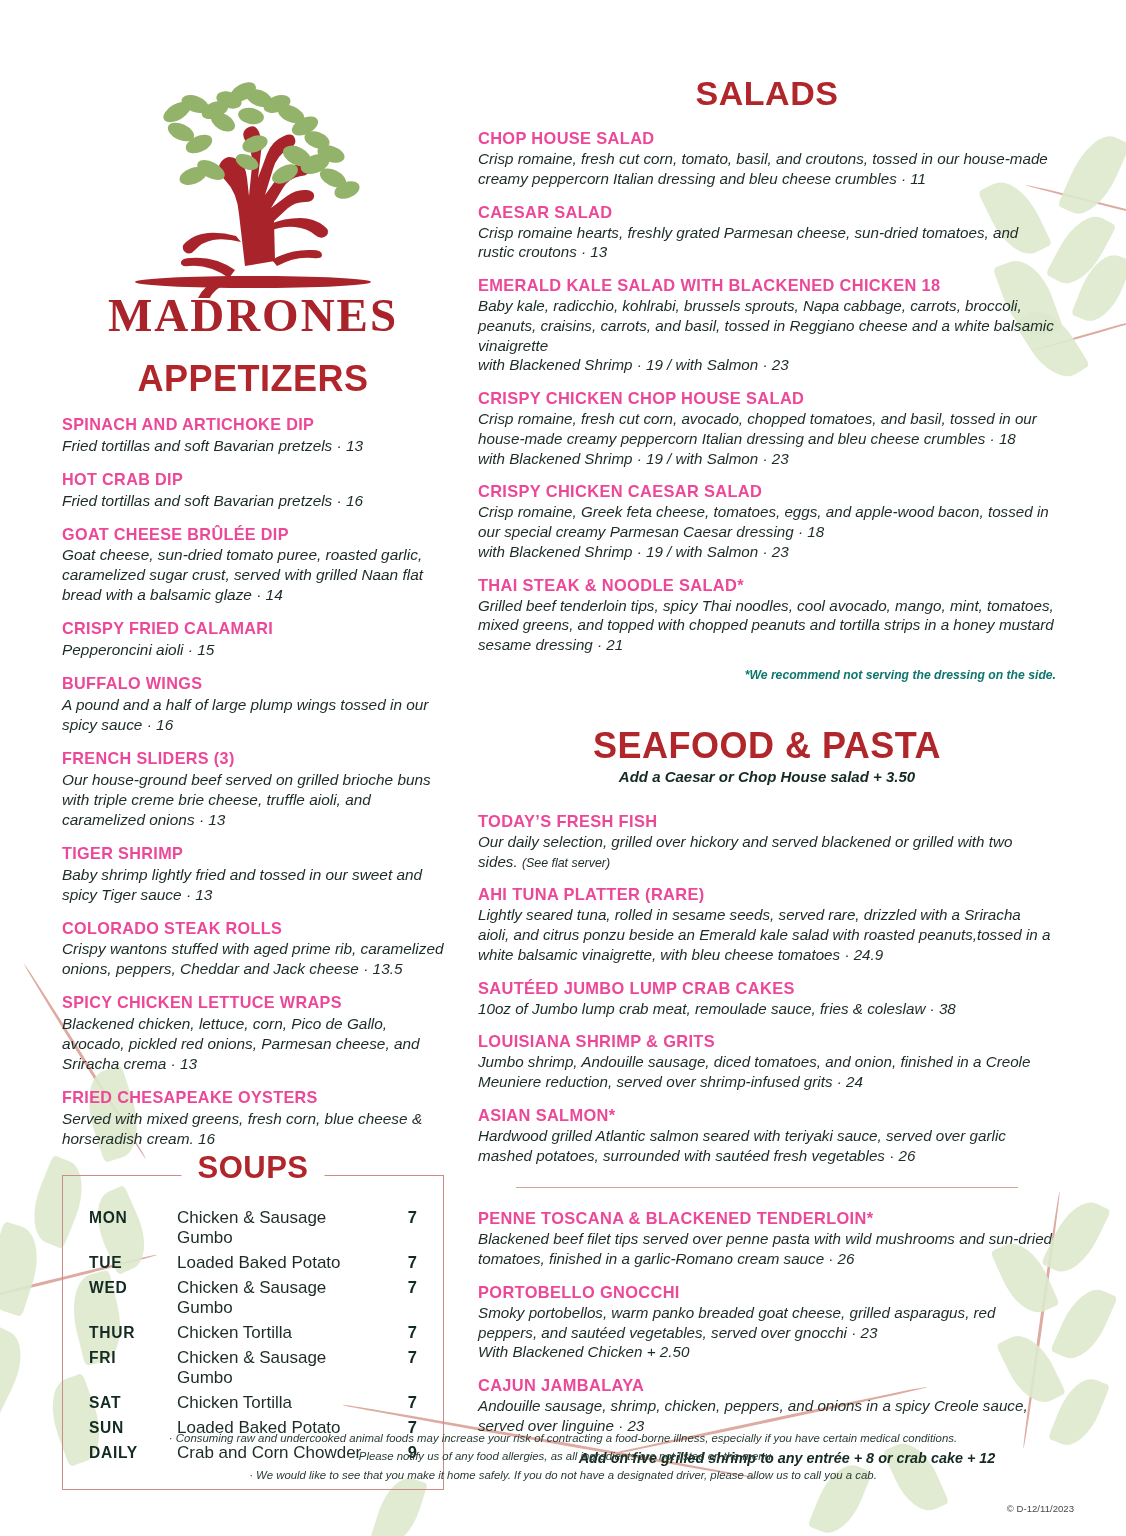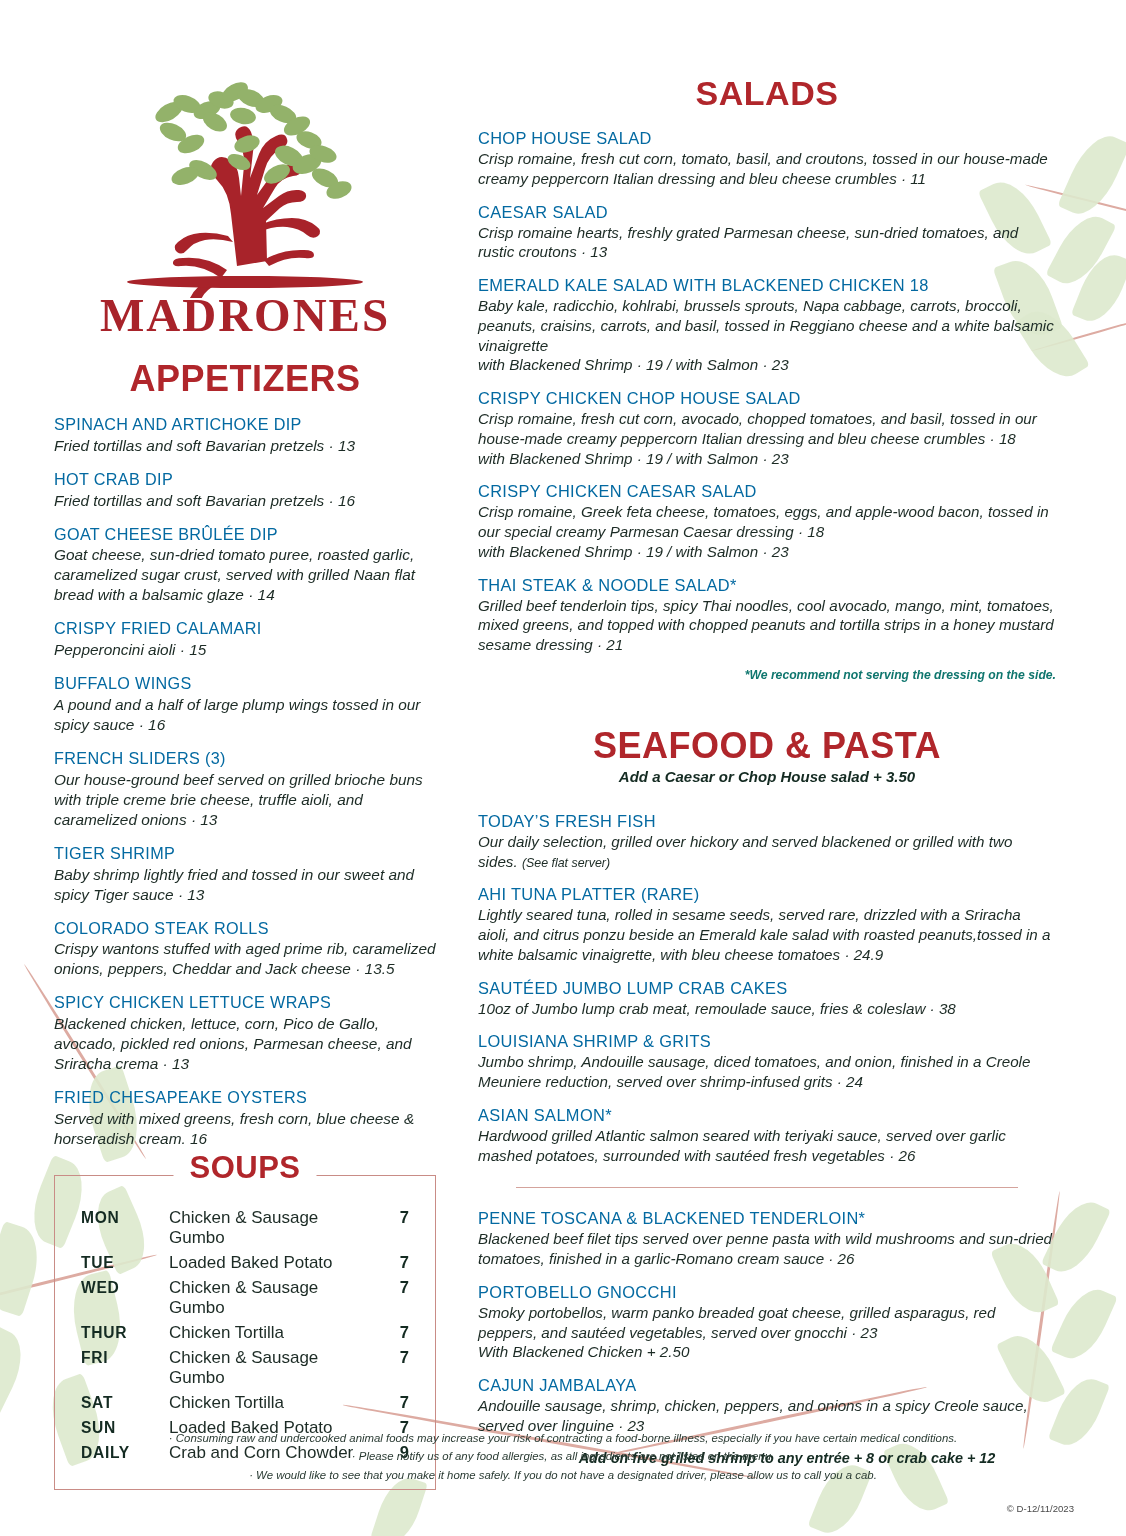--- a/index.html
+++ b/index.html
@@ -13,21 +13,21 @@
   }
   .page{position:relative;width:1126px;height:1536px;overflow:hidden;}
 
   
   .deco{position:absolute;pointer-events:none;z-index:0;}
   .leaf{position:absolute;background:#dde9cd;border-radius:60% 8% 60% 8%;opacity:.9;}
   .leaf.alt{border-radius:8% 60% 8% 60%;}
   .branch{position:absolute;background:#ddaba2;border-radius:50%;}
 
   
-  .col-left{position:absolute;left:54px;top:70px;width:382px;z-index:3;}
+  .col-left{position:absolute;left:62px;top:70px;width:382px;z-index:3;}
   .col-right{position:absolute;left:478px;top:70px;width:578px;z-index:3;}
 
   
   .logo-wrap{width:100%;display:flex;flex-direction:column;align-items:center;margin-bottom:10px;}
   .logo-tree{width:268px;height:228px;display:block;}
   .logo-word{
     font-family:"Liberation Serif", serif;
     font-weight:bold;
     font-size:47px;
     letter-spacing:2px;
@@ -53,24 +53,24 @@
     font-style:italic;
     font-weight:bold;
     font-size:15px;
     color:#142b22;
     margin-bottom:26px;
   }
 
   
   .item{margin-bottom:14px;}
   .item-title{
-    font-weight:normal;
+    font-weight:bold;
     font-size:16.2px;
     letter-spacing:.35px;
-    color:#0369a1;
+    color:#ec4899;
     margin-bottom:1px;
     line-height:1.22;
   }
   .item-desc{
     font-style:italic;
     font-size:15.4px;
     line-height:1.3;
     color:#1c2b25;
   }
   .item-desc .small{font-size:12.4px;font-style:italic;}

